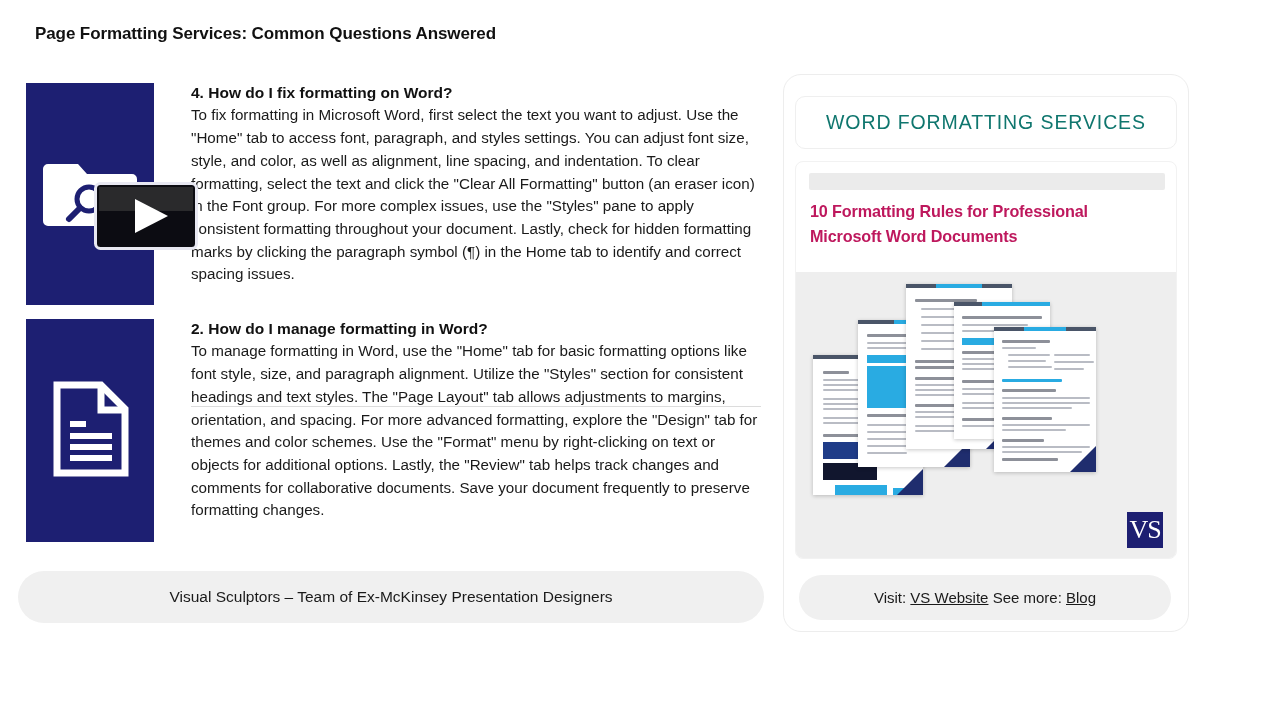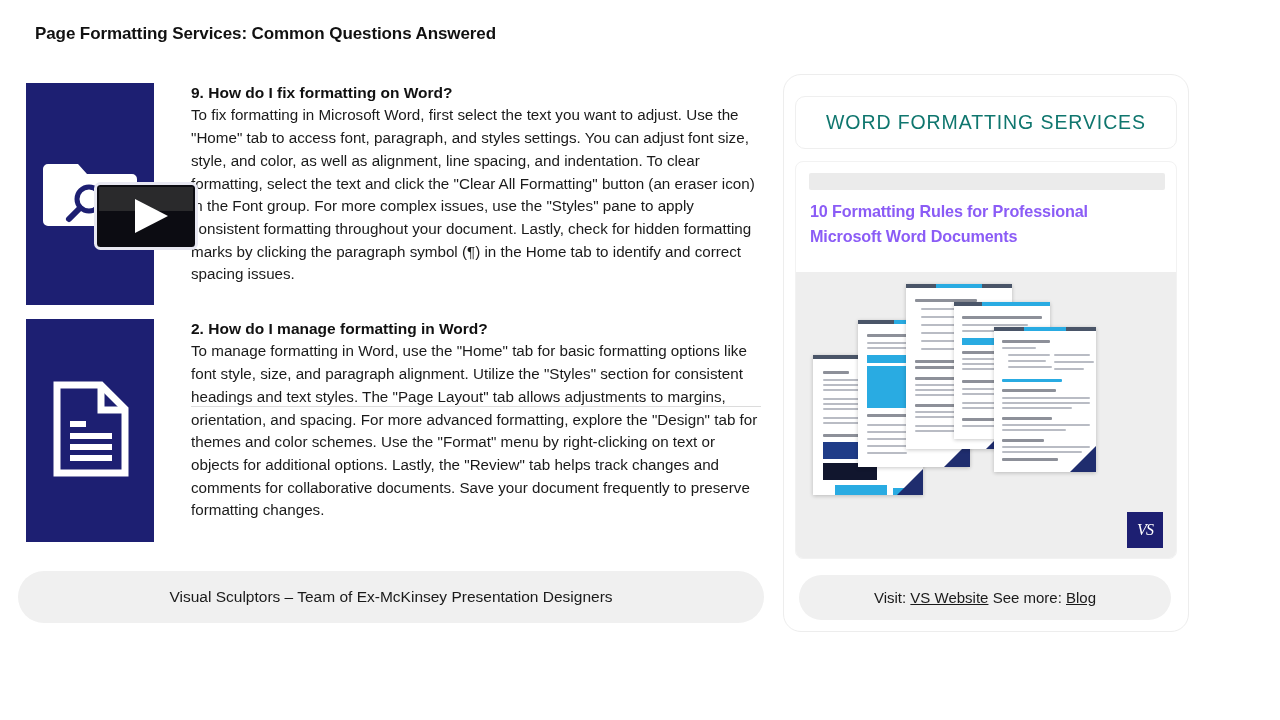--- a/index.html
+++ b/index.html
@@ -186,21 +186,21 @@
   }
 
   .rc-heading {
     position: absolute;
     left: 14px;
     top: 37px;
     width: 348px;
     font-size: 16.2px;
     font-weight: bold;
     line-height: 1.52;
-    color: #8b5cf6;
+    color: #be185d;
     letter-spacing: -0.15px;
   }
 
   .rc-thumb {
     position: absolute;
     left: 0px;
     top: 110px;
     width: 380px;
     height: 287px;
     background: #eeeeee;
@@ -257,22 +257,21 @@
     width: 36px;
     height: 36px;
     background: #1d1f72;
     display: flex;
     align-items: center;
     justify-content: center;
   }
   .vs-logo span {
     color: #ffffff;
     font-family: "Liberation Serif", serif;
-    font-size: 16px;
-    font-style: italic;
+    font-size: 26px;
     letter-spacing: -1px;
     line-height: 1;
   }
 </style>
 </head>
 <body>
 
 <div class="page-title">Page Formatting Services: Common Questions Answered</div>
 
 <div class="left-col">
@@ -288,21 +287,21 @@
       </span>
       <span class="play-overlay">
         <svg width="104" height="68" viewBox="0 0 104 68" aria-hidden="true">
           <rect x="1.5" y="1.5" width="101" height="65" rx="5" fill="#0c0c12" stroke="#e8e8f2" stroke-width="3"></rect>
           <rect x="5" y="5" width="94" height="24" fill="#3a3a3a" opacity="0.65"></rect>
           <polygon points="41,17 41,51 74,34" fill="#ffffff"></polygon>
         </svg>
       </span>
     </div>
     <div class="faq-text">
-      <p class="faq-question">9. How do I fix formatting on Word?</p>
+      <p class="faq-question">4. How do I fix formatting on Word?</p>
       <p class="faq-answer">To fix formatting in Microsoft Word, first select the text you want to adjust. Use the "Home" tab to access font, paragraph, and styles settings. You can adjust font size, style, and color, as well as alignment, line spacing, and indentation. To clear formatting, select the text and click the "Clear All Formatting" button (an eraser icon) in the Font group. For more complex issues, use the "Styles" pane to apply consistent formatting throughout your document. Lastly, check for hidden formatting marks by clicking the paragraph symbol (¶) in the Home tab to identify and correct spacing issues.</p>
     </div>
   </div>
 
   <div class="faq-divider"></div>
 
   <div class="faq-row" style="margin-top:14px;">
     <div class="icon-panel second">
       <span class="icon-art">
         <svg width="78" height="96" viewBox="0 0 78 96" aria-hidden="true">

